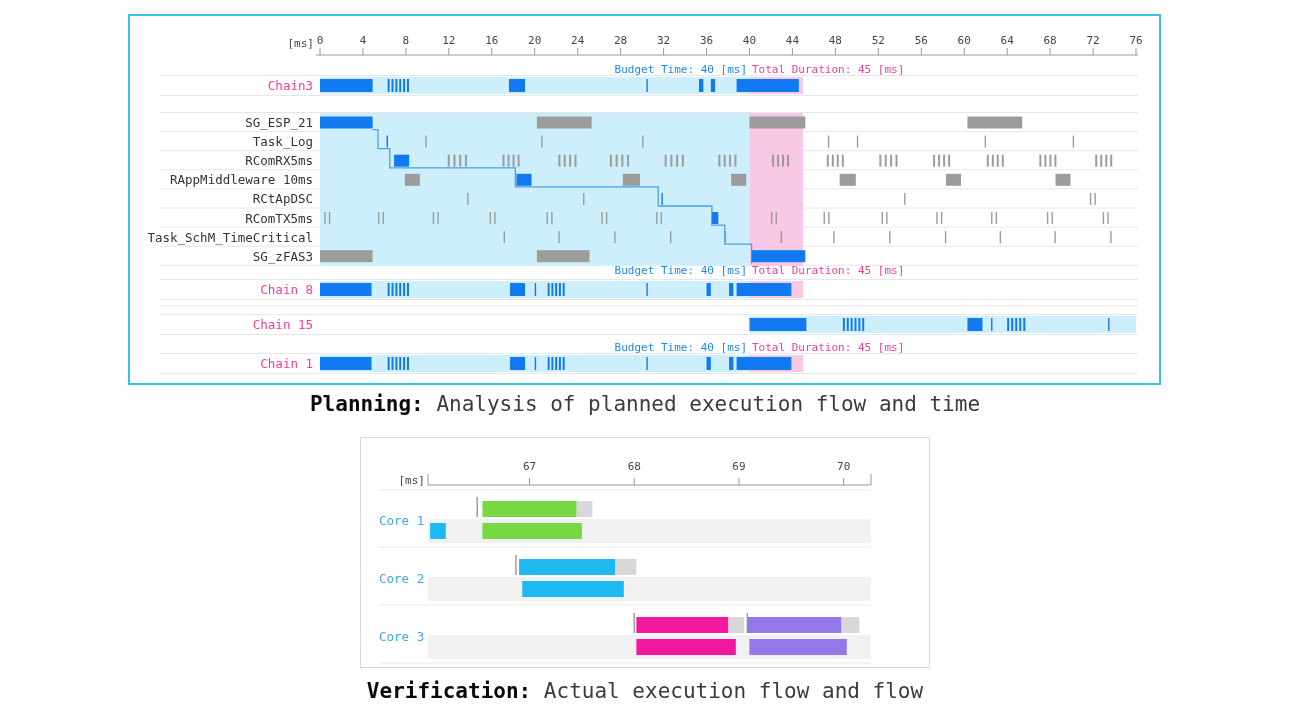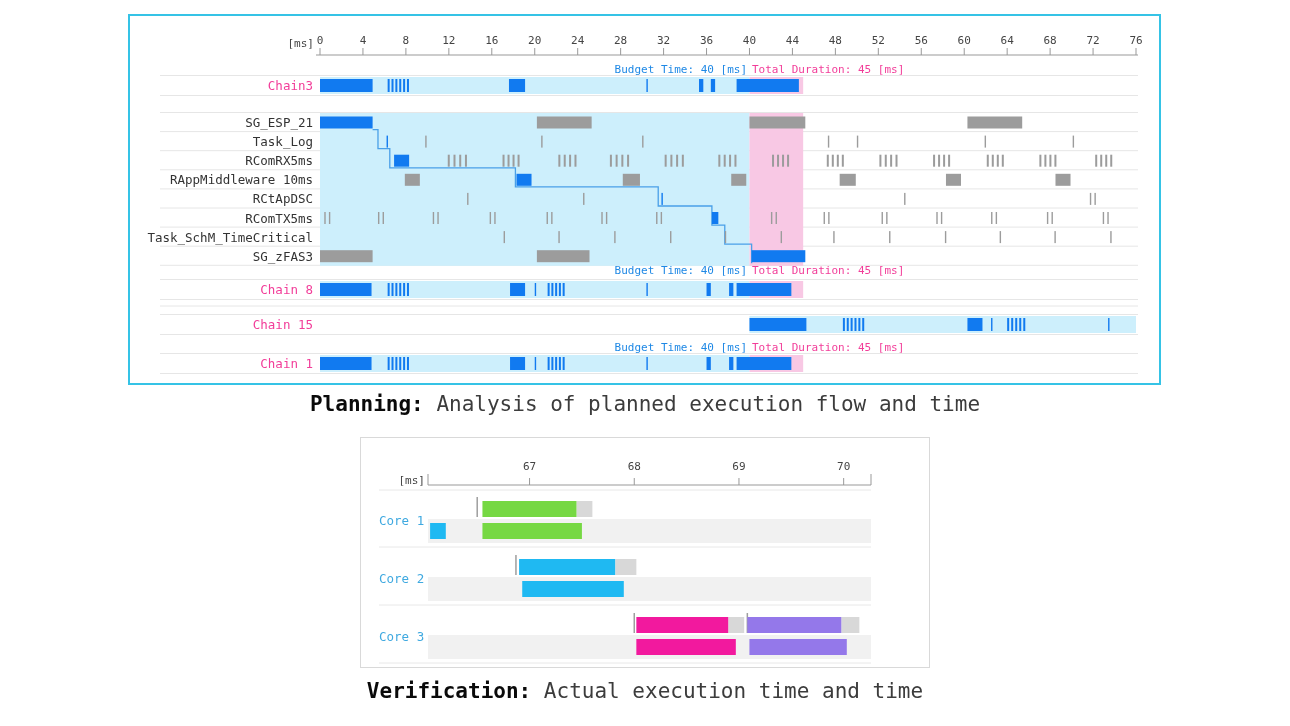--- a/index.html
+++ b/index.html
@@ -337,15 +337,15 @@
         <rect x="367.4890000000005" y="179" width="15.704999999999131" height="16" fill="#d8d8d8"></rect>
         <rect x="386.3349999999997" y="179" width="94.23000000000059" height="16" fill="#9478ea"></rect>
         <rect x="480.5650000000003" y="179" width="17.799000000000206" height="16" fill="#d8d8d8"></rect>
         <rect x="275.3529999999995" y="201" width="99.46500000000026" height="16" fill="#f2199e"></rect>
         <rect x="388.4289999999993" y="201" width="97.37100000000072" height="16" fill="#9478ea"></rect>
         <text text-anchor="start" font-size="12.5" fill="#3fa9e0" x="18" y="203">Core 3</text>
         <line x1="18" y1="225" x2="510" y2="225" stroke="#e8e8e8" stroke-width="1"></line>
       </svg>
   </div>
 
-  <div class="caption" id="caption-verification"><b>Verification:</b><span> Actual execution time and time</span></div>
+  <div class="caption" id="caption-verification"><b>Verification:</b><span> Actual execution flow and flow</span></div>
 
 </div>
 
 </body></html>

